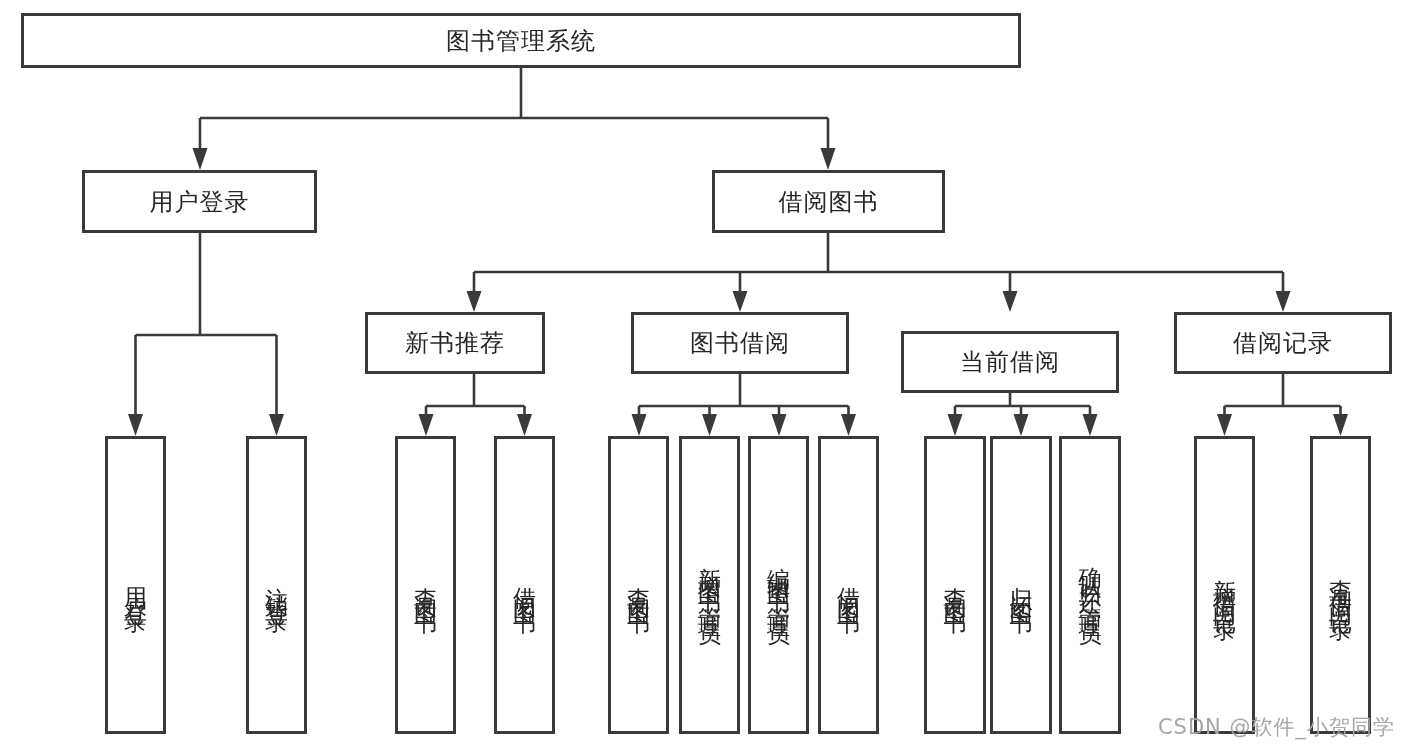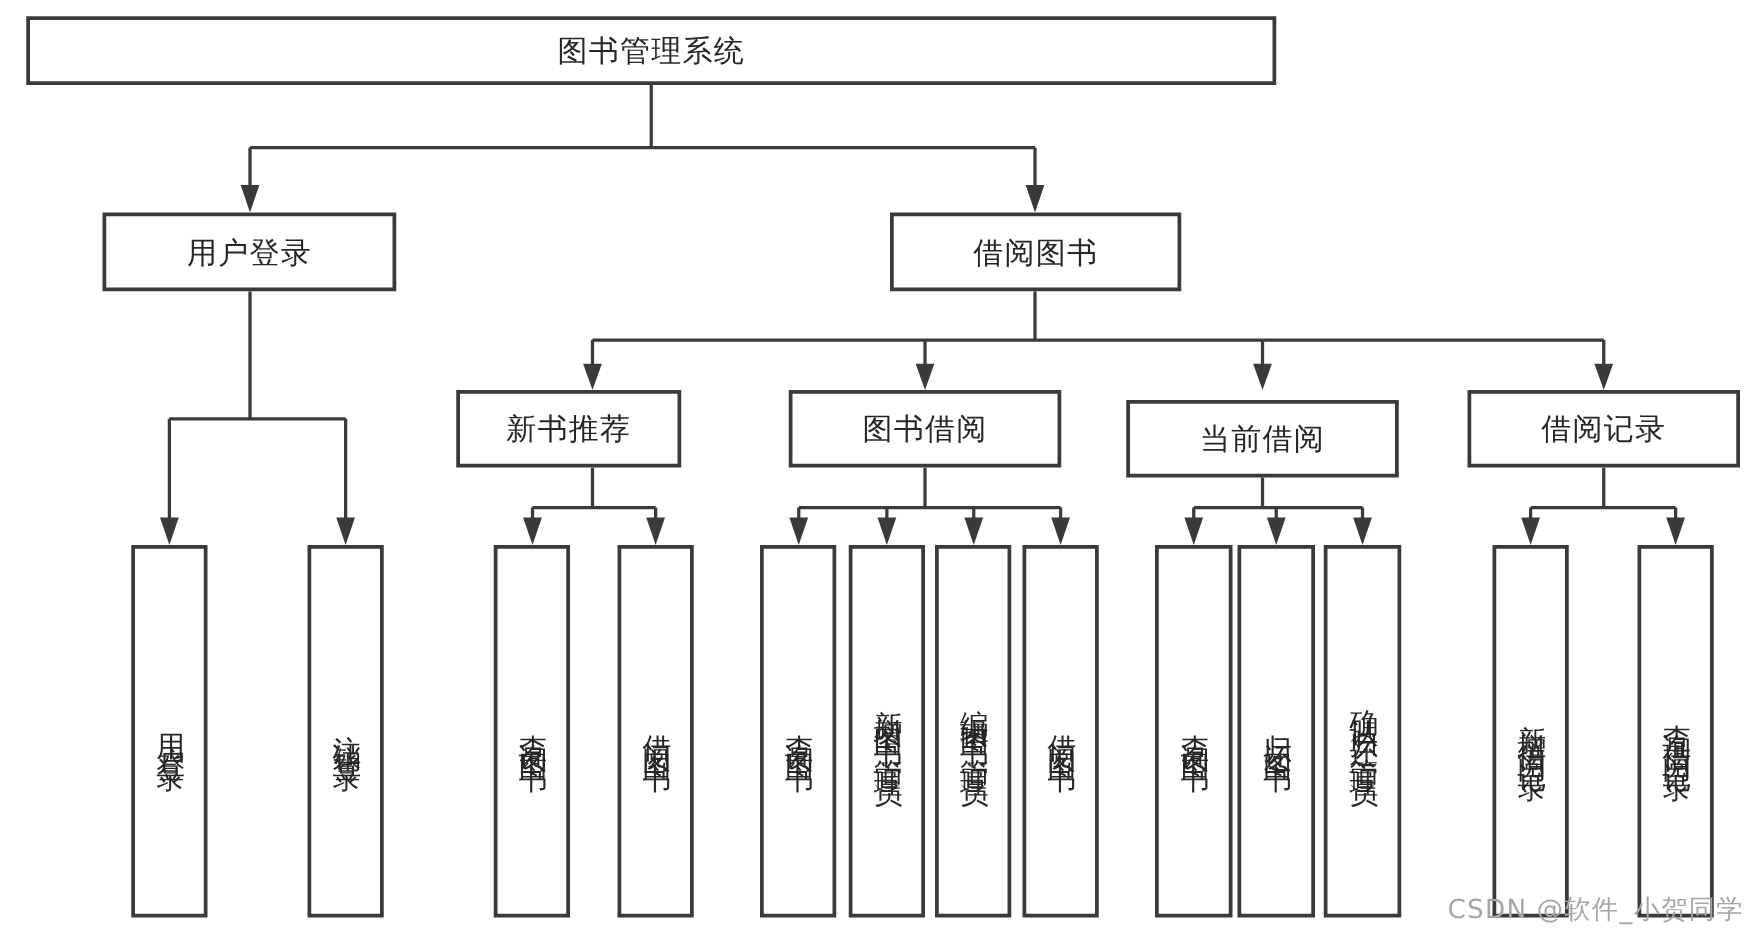--- a/index.html
+++ b/index.html
@@ -90,21 +90,21 @@
   <div class="box node" style="left:712px; top:170px; width:233px; height:63px;">
     <span>借阅图书</span>
   </div>
 
   <div class="box node" style="left:365px; top:312px; width:180px; height:62px;">
     <span>新书推荐</span>
   </div>
   <div class="box node" style="left:631px; top:312px; width:218px; height:62px;">
     <span>图书借阅</span>
   </div>
-  <div class="box node" style="left:901px; top:320px; width:218px; height:62px;">
+  <div class="box node" style="left:901px; top:331px; width:218px; height:62px;">
     <span>当前借阅</span>
   </div>
   <div class="box node" style="left:1174px; top:312px; width:218px; height:62px;">
     <span>借阅记录</span>
   </div>
 
   <div class="box leaf" style="left:105px; top:436px; width:61px; height:298px;">
     <span class="vtext">用户登录</span>
   </div>
   <div class="box leaf" style="left:246px; top:436px; width:61px; height:298px;">

